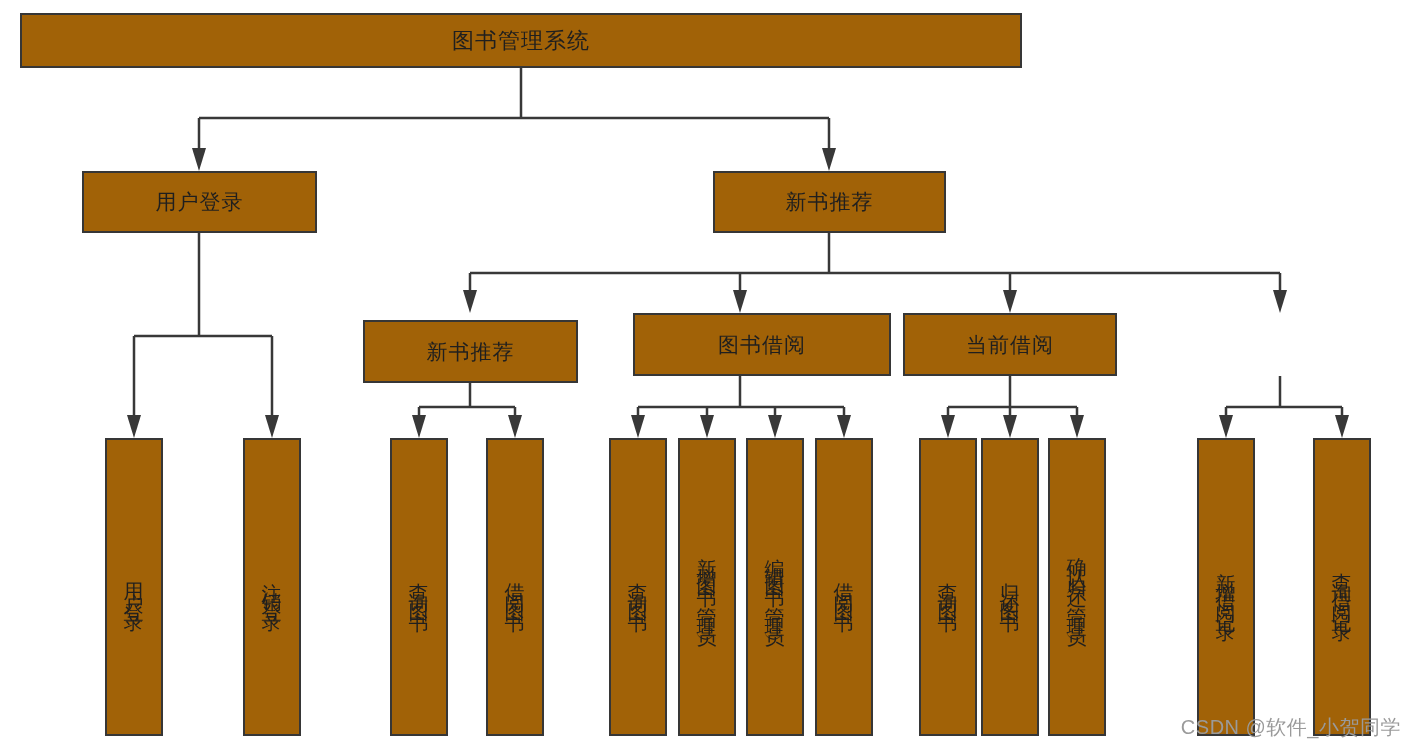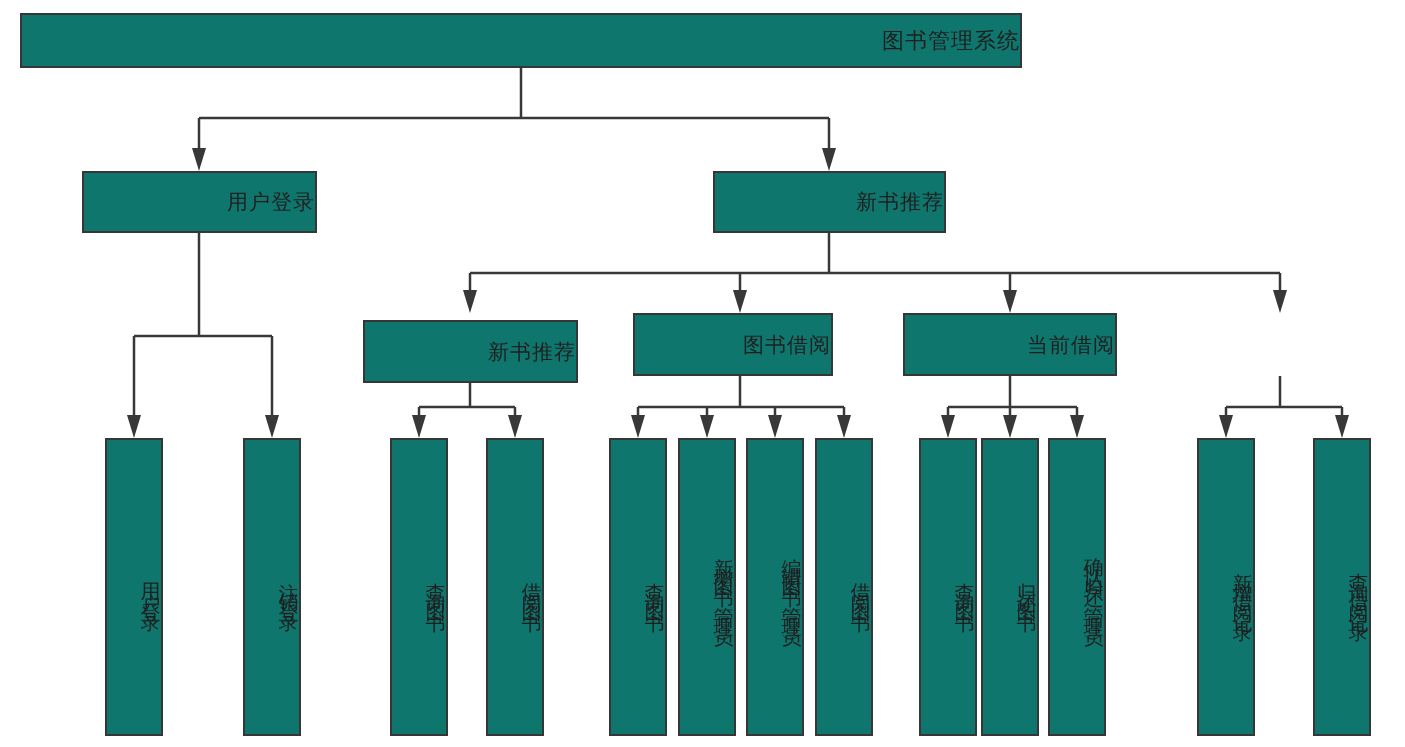--- a/index.html
+++ b/index.html
@@ -2,22 +2,22 @@
 <html><head>
 <meta charset="utf-8">
 <style>
   html,body{margin:0;padding:0;background:#ffffff;}
   #canvas{
     position:relative;width:1405px;height:747px;background:#ffffff;overflow:hidden;
     font-family:"Liberation Sans","DejaVu Sans",sans-serif;color:#1f1f1f;
   }
   #connectors{position:absolute;left:0;top:0;width:1405px;height:747px;z-index:1;}
   .node{
-    position:absolute;box-sizing:border-box;background:#0f766e;
-    border:2.5px solid #363636;display:flex;align-items:center;justify-content:flex-end;
+    position:absolute;box-sizing:border-box;background:#a16207;
+    border:2.5px solid #363636;display:flex;align-items:center;justify-content:center;
     z-index:2;
   }
   .hlabel{
     font-size:21px;letter-spacing:1px;color:#1f1f1f;white-space:nowrap;
   }
   .root-label{font-size:22px;}
   .vbox{width:58px;height:298px;top:438px;}
   .vlabel{
     writing-mode:vertical-rl;text-orientation:mixed;
     font-size:20px;letter-spacing:10px;color:#1f1f1f;white-space:nowrap;
@@ -80,21 +80,21 @@
   <div class="node" style="left:82px;top:171px;width:235px;height:62px;">
     <span class="hlabel">用户登录</span>
   </div>
   <div class="node" style="left:713px;top:171px;width:233px;height:62px;">
     <span class="hlabel">新书推荐</span>
   </div>
 
   <div class="node" style="left:363px;top:320px;width:215px;height:63px;">
     <span class="hlabel">新书推荐</span>
   </div>
-  <div class="node" style="left:633px;top:313px;width:200px;height:63px;font-family:Liberation Mono, monospace;">
+  <div class="node" style="left:633px;top:313px;width:258px;height:63px;font-family:Liberation Mono, monospace;">
     <span class="hlabel">图书借阅</span>
   </div>
   <div class="node" style="left:903px;top:313px;width:214px;height:63px;">
     <span class="hlabel">当前借阅</span>
   </div>
 
   <div class="node vbox" style="left:105px;">
     <span class="vlabel">用户登录</span>
   </div>
   <div class="node vbox" style="left:243px;">
@@ -131,14 +131,15 @@
     <span class="vlabel">确认归还（管理员）</span>
   </div>
 
   <div class="node vbox" style="left:1197px;">
     <span class="vlabel">新增借阅记录</span>
   </div>
   <div class="node vbox" style="left:1313px;">
     <span class="vlabel">查询借阅记录</span>
   </div>
 
+  <div id="watermark">CSDN @软件_小贺同学</div>
 
 </div>
 
 </body></html>

